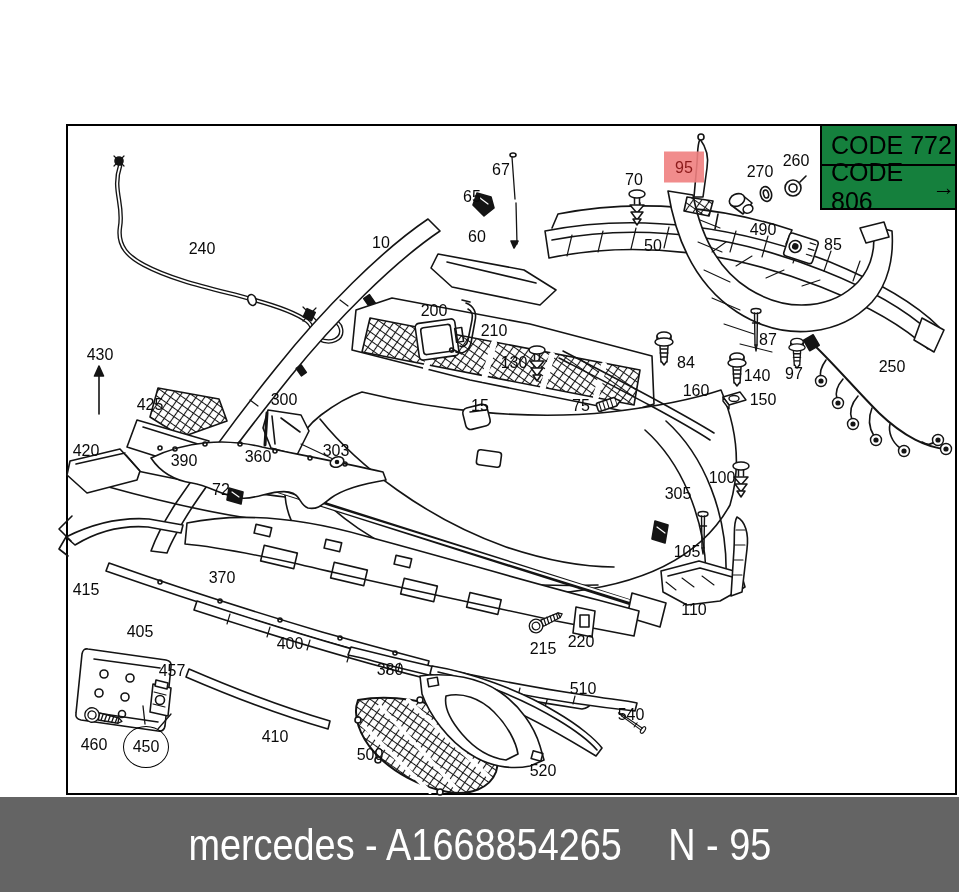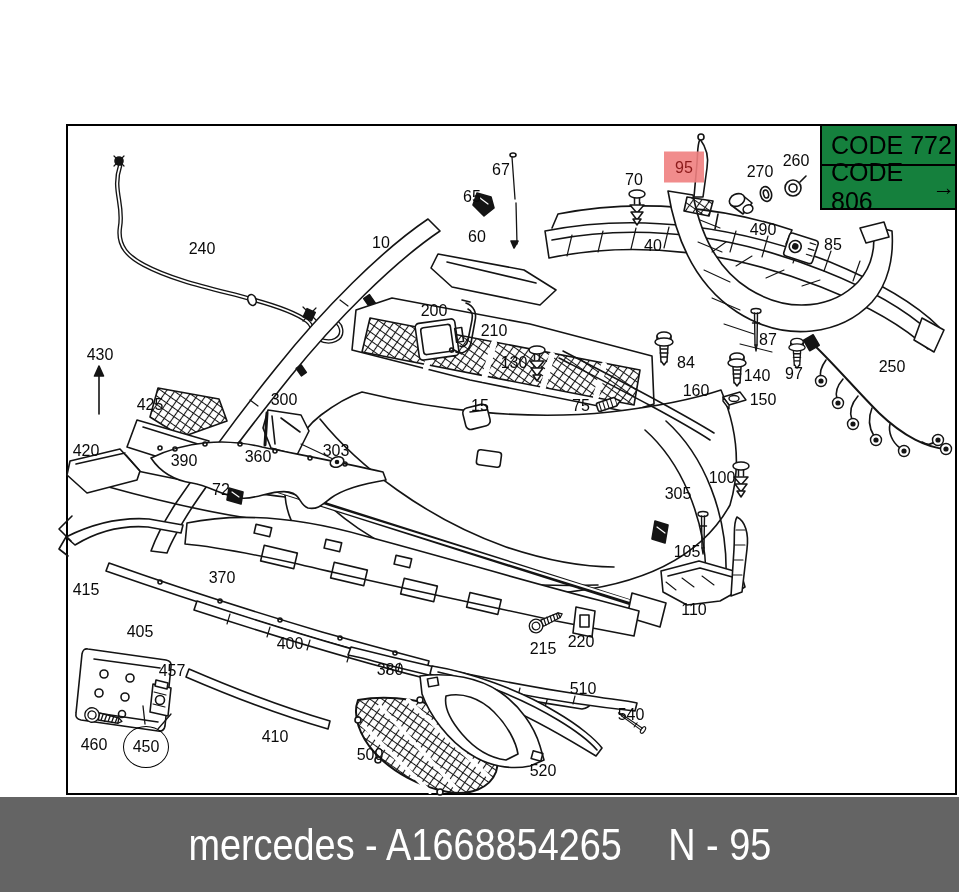--- a/index.html
+++ b/index.html
@@ -320,21 +320,21 @@
   </div>
 
   <div class="labels" id="labels">
       <span class="plbl" style="left: 202px; top: 249px;">240</span>
       <span class="plbl" style="left: 100px; top: 355px;">430</span>
       <span class="plbl" style="left: 381px; top: 243px;">10</span>
       <span class="plbl" style="left: 472px; top: 197px;">65</span>
       <span class="plbl" style="left: 501px; top: 170px;">67</span>
       <span class="plbl" style="left: 477px; top: 237px;">60</span>
       <span class="plbl" style="left: 634px; top: 180px;">70</span>
-      <span class="plbl" style="left: 653px; top: 246px;">40</span>
+      <span class="plbl" style="left: 653px; top: 246px;">50</span>
       <span class="plbl hl" style="left: 684px; top: 167px;">95</span>
       <span class="plbl" style="left: 760px; top: 172px;">270</span>
       <span class="plbl" style="left: 796px; top: 161px;">260</span>
       <span class="plbl" style="left: 763px; top: 230px;">490</span>
       <span class="plbl" style="left: 833px; top: 245px;">85</span>
       <span class="plbl" style="left: 434px; top: 311px;">200</span>
       <span class="plbl" style="left: 494px; top: 331px;">210</span>
       <span class="plbl" style="left: 514px; top: 363px;">130</span>
       <span class="plbl" style="left: 480px; top: 397px; margin-top: 9px;">15</span>
       <span class="plbl" style="left: 581px; top: 406px;">75</span>

